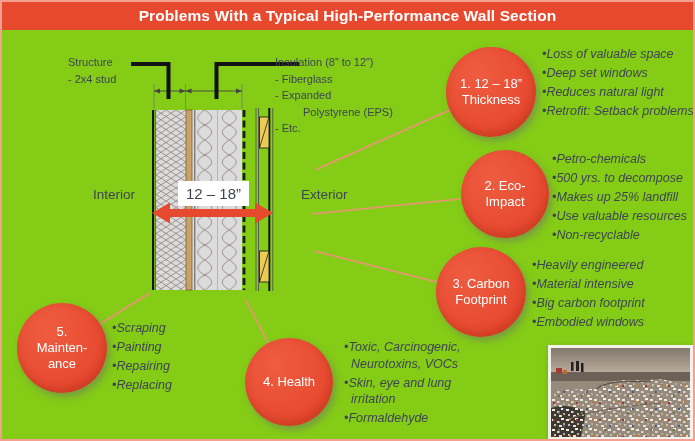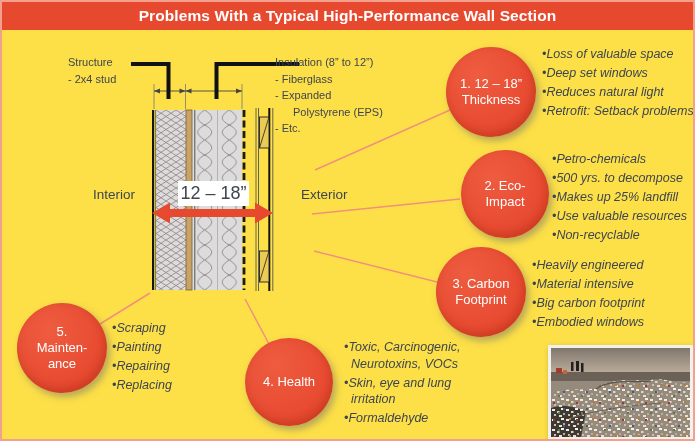--- a/index.html
+++ b/index.html
@@ -1,35 +1,35 @@
 <!DOCTYPE html>
 <html style="--accent: #E7492F; --page-border: #F5A08F; --connector: #F2907B; --text: #3E4551;"><head>
 <meta charset="utf-8">
 <style>
   html,body{margin:0;padding:0;background:#fff;}
   .page{
     position:relative;width:695px;height:441px;
     box-sizing:border-box;
     border:2px solid var(--page-border,#F5A08F);
-    background:#fde047;overflow:hidden;
+    background:#84cc16;overflow:hidden;
     font-family:"Liberation Sans","DejaVu Sans",sans-serif;
     color:var(--text,#3E4551);
   }
   .titlebar{
     position:absolute;left:0;top:0;width:691px;height:28px;
     background:var(--accent,#E7492F);color:#fff;
     font-size:15.5px;font-weight:bold;text-align:center;line-height:28px;
     letter-spacing:.1px;
   }
   .draw-layer{position:absolute;left:0;top:0;pointer-events:none;}
   .lbl{position:absolute;font-size:11px;line-height:16.5px;}
-  .ins-indent{padding-left:18px;}
+  .ins-indent{padding-left:28px;}
   .width-box{
     position:absolute;left:176px;top:179px;width:71px;height:25px;
-    background:#fff;font-size:18px;line-height:25px;text-align:center;
+    background:#fff;font-size:15px;line-height:25px;text-align:center;
   }
   .circle{
     position:absolute;border-radius:50%;
     background:radial-gradient(circle at 35% 30%, #EE5C40, var(--accent,#E7492F) 72%);
     color:#fff;font-size:13px;line-height:16px;text-align:center;
     display:flex;flex-direction:column;justify-content:center;align-items:center;
     box-shadow:3px 4px 7px rgba(110,110,110,.5), inset -2px -4px 8px rgba(150,35,15,.35);
   }
   .circle span{display:block;}
   .c1{left:444px;top:45px;width:90px;height:90px;}

